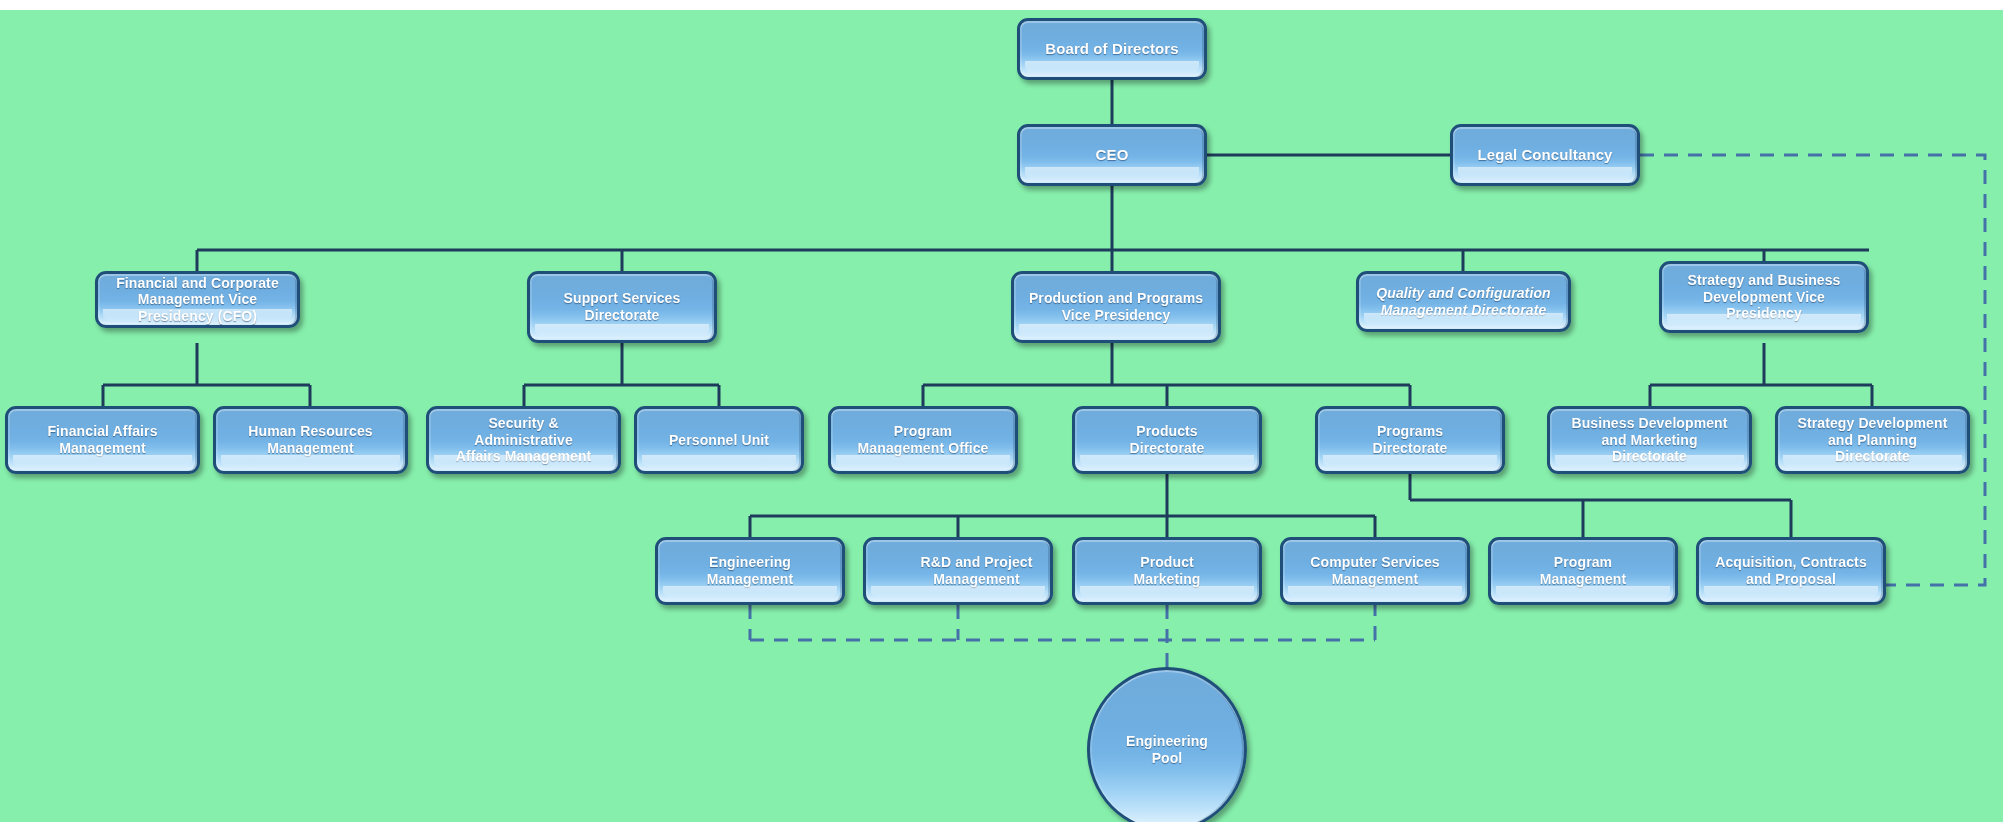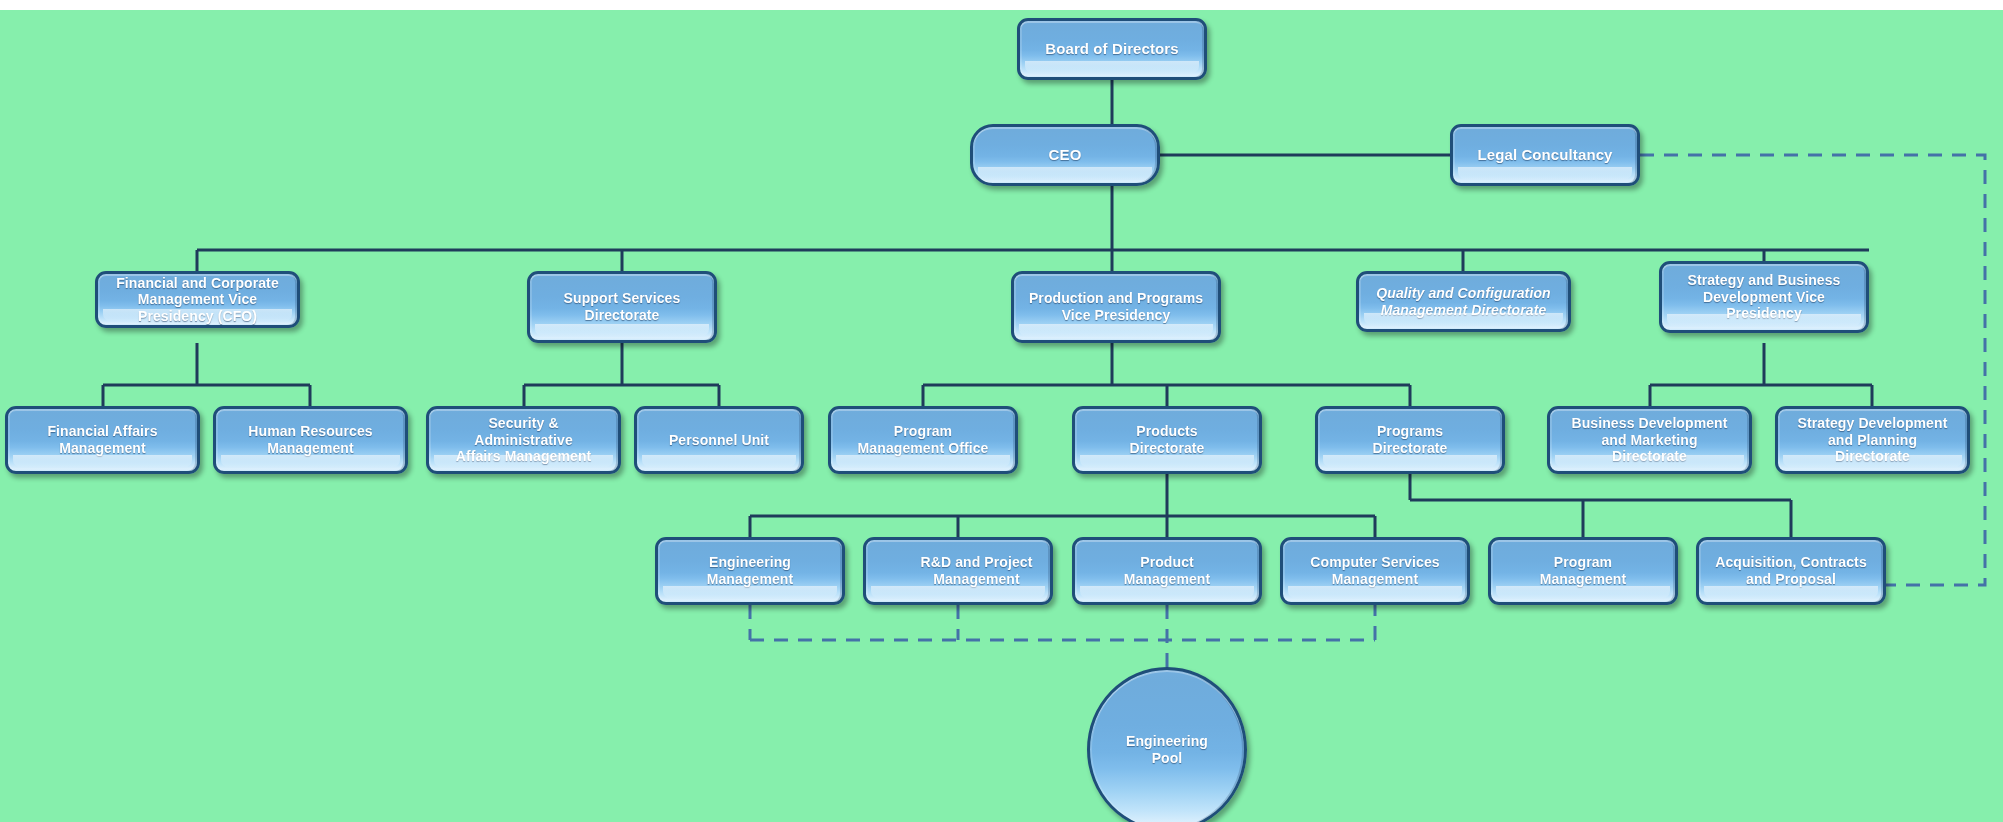--- a/index.html
+++ b/index.html
@@ -124,21 +124,21 @@
       <path d="M1764,333 L1764,375 M1650,375 L1872,375 M1650,375 L1650,396 M1872,375 L1872,396" class="solid-link"></path>
       <path d="M1167,464 L1167,506 M750,506 L1375,506 M750,506 L750,527 M958,506 L958,527 M1167,506 L1167,527 M1375,506 L1375,527" class="solid-link"></path>
       <path d="M1410,464 L1410,490 M1583,490 L1791,490 M1410,490 L1791,490 M1583,490 L1583,527 M1791,490 L1791,527" class="solid-link"></path>
       <path d="M1640,145 L1985,145 L1985,575 L1886,575" class="dashed-link"></path>
       <path d="M750,595 L750,630 M958,595 L958,630 M1167,595 L1167,657 M750,630 L1375,630 M1375,630 L1375,595" class="dashed-link"></path>
     </svg>
   <div id="node-layer">
       <div class="node level-0" style="left: 1017px; top: 8px; width: 190px; height: 62px;">
         <span class="node-label">Board of Directors</span>
       </div>
-      <div class="node level-1" style="left: 970px; top: 114px; width: 190px; height: 62px; border-radius: 23px;">
+      <div class="node level-1" style="left: 1017px; top: 114px; width: 190px; height: 62px;">
         <span class="node-label">CEO</span>
       </div>
       <div class="node level-1" style="left: 1450px; top: 114px; width: 190px; height: 62px;">
         <span class="node-label">Legal Concultancy</span>
       </div>
       <div class="node level-2" style="left: 95px; top: 261px; width: 205px; height: 57px;">
         <span class="node-label">Financial and Corporate
 Management Vice
 Presidency (CFO)</span>
       </div>
@@ -200,21 +200,21 @@
       <div class="node level-4" style="left: 655px; top: 527px; width: 190px; height: 68px;">
         <span class="node-label">Engineering
 Management</span>
       </div>
       <div class="node level-4" style="left: 863px; top: 527px; width: 190px; height: 68px; padding-left: 42px;">
         <span class="node-label">R&amp;D and Project
 Management</span>
       </div>
       <div class="node level-4" style="left: 1072px; top: 527px; width: 190px; height: 68px;">
         <span class="node-label">Product
-Management</span>
+Marketing</span>
       </div>
       <div class="node level-4" style="left: 1280px; top: 527px; width: 190px; height: 68px;">
         <span class="node-label">Computer Services
 Management</span>
       </div>
       <div class="node level-4" style="left: 1488px; top: 527px; width: 190px; height: 68px;">
         <span class="node-label">Program
 Management</span>
       </div>
       <div class="node level-4" style="left: 1696px; top: 527px; width: 190px; height: 68px;">

